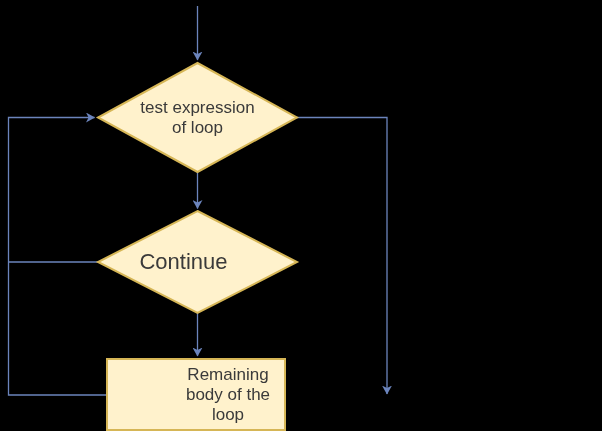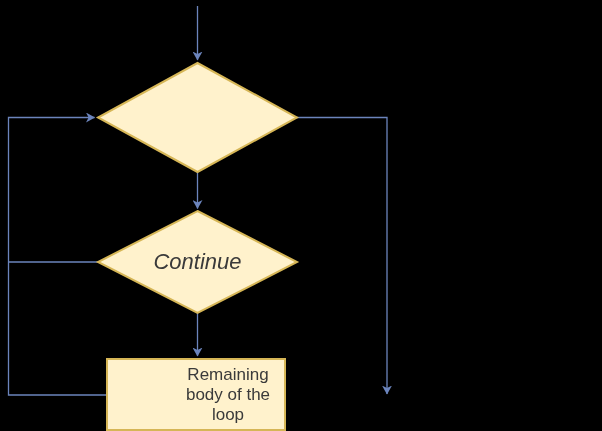--- a/index.html
+++ b/index.html
@@ -29,23 +29,23 @@
     white-space: pre-line;
     color: #3a3a3a;
     pointer-events: none;
   }
   .label-test {
     left: 98px;  top: 63px;
     width: 199px; height: 109px;
     font-size: 17px; line-height: 20px;
   }
   .label-continue {
-    left: 98px;  top: 211px;
+    left: 84px;  top: 211px;
     width: 199px; height: 102px;
-    font-size: 22px; line-height: 24px; font-style: italic;
+    font-size: 22px; line-height: 24px;
   }
   .label-body {
     left: 107px; top: 359px;
     width: 178px; height: 71px;
     font-size: 17px; line-height: 20px; padding-left: 32px;
   }
 </style>
 </head>
 <body>
 
@@ -70,20 +70,22 @@
 
     <path d="M107,395 L8.5,395 L8.5,117.5 L94.5,117.5" fill="none" stroke="#6B84BC" stroke-width="1.3" marker-end="url(#arrow)"></path>
 
     <polygon points="197.5,63 297,117.5 197.5,172 98,117.5" fill="#FFF2CC" stroke="#D6B656" stroke-width="2"></polygon>
 
     <polygon points="197.5,211 297,262 197.5,313 98,262" fill="#FFF2CC" stroke="#D6B656" stroke-width="2"></polygon>
 
     <rect x="107" y="359" width="178" height="71" fill="#FFF2CC" stroke="#D6B656" stroke-width="2"></rect>
   </svg>
 
+  <div class="node-label label-test">test expression
+of loop</div>
 
   <div class="node-label label-continue">Continue</div>
 
   <div class="node-label label-body">Remaining
 body of the
 loop</div>
 
 </div>
 
 </body></html>

